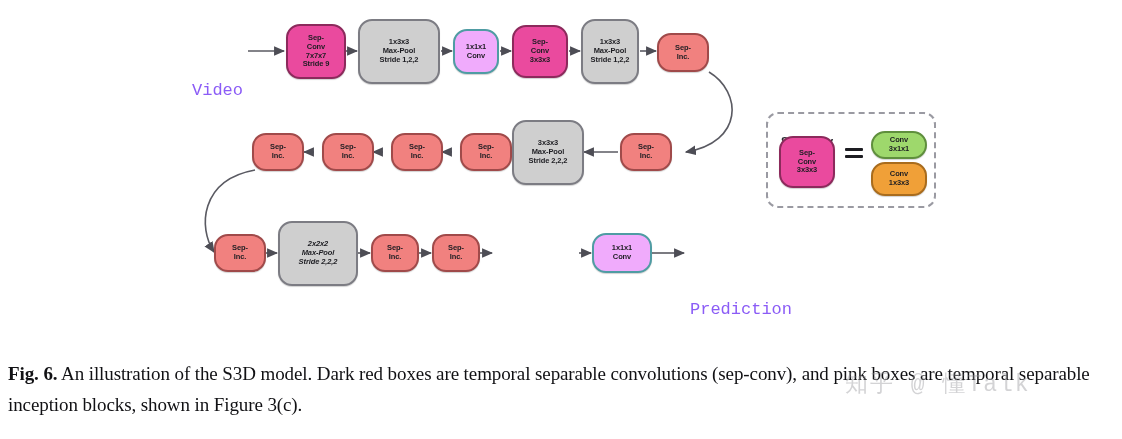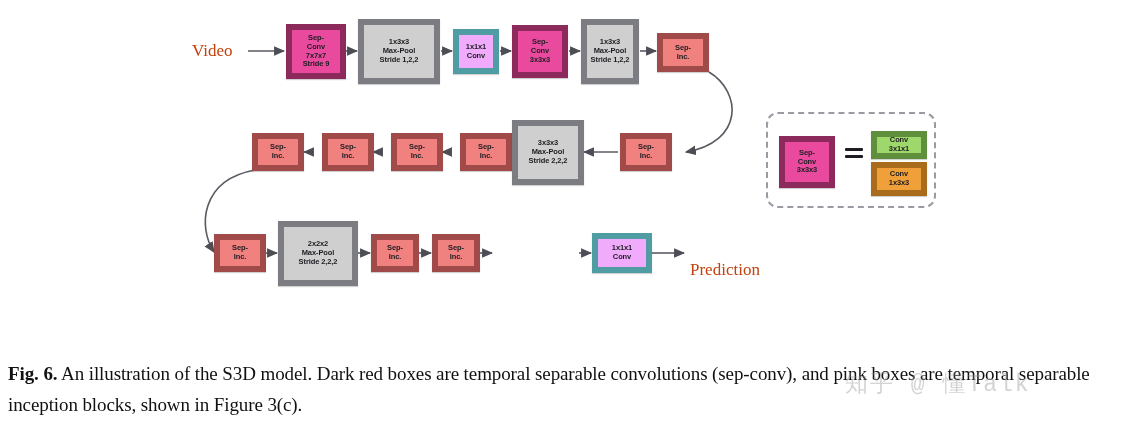--- a/index.html
+++ b/index.html
@@ -20,22 +20,22 @@
     position: absolute;
     left: 0; top: 0;
     width: 1122px;
     height: 340px;
   }
 
   
   .node {
     position: absolute;
     box-sizing: border-box;
-    border-radius: 0;
-    border: 6px solid #6d28d9;
+    border-radius: 14px;
+    border: 2px solid #6d28d9;
     display: flex;
     flex-direction: column;
     align-items: center;
     justify-content: center;
     text-align: center;
     line-height: 1.18;
     font-size: 7.5px;
     font-weight: bold;
     color: #1d1d22;
     letter-spacing: -0.1px;
@@ -48,23 +48,24 @@
   .n-pool    { background: #cfcfcf; border-color: #7c7c83; }
   .n-conv    { background: #f0abfc; border-color: #4f9ca3; }
   .n-sepinc  { background: #f1817f; border-color: #a04a4a; }
   .n-green   { background: #9ed86c; border-color: #5f8f3d; }
   .n-orange  { background: #f0a038; border-color: #a96c1d; }
 
   
   .io-label {
     position: absolute;
     font-size: 17px;
-    color: #c2410c;
-    font-family: Liberation Serif, serif;
+    color: #8b5cf6;
+    font-family: Liberation Mono, monospace;
     white-space: nowrap;
+    margin-top: 40px;
   }
 
   
   #legend-panel {
     position: absolute;
     left: 766px;
     top: 112px;
     width: 170px;
     height: 96px;
     border: 2px dashed #9a9aa2;
@@ -239,21 +240,21 @@
   <div class="node n-sepinc" style="left:620px; top:133px; width:52px; height:38px;">
     <span>Sep-</span>
     <span>Inc.</span>
   </div>
 
   <div class="node n-sepinc" style="left:214px; top:234px; width:52px; height:38px;">
     <span>Sep-</span>
     <span>Inc.</span>
   </div>
 
-  <div class="node n-pool" style="left:278px; top:221px; width:80px; height:65px;">
+  <div class="node n-pool" style="left:278px; top:221px; width:80px; height:65px;font-style:italic;">
     <span>2x2x2</span>
     <span>Max-Pool</span>
     <span>Stride 2,2,2</span>
   </div>
 
   <div class="node n-sepinc" style="left:371px; top:234px; width:48px; height:38px;">
     <span>Sep-</span>
     <span>Inc.</span>
   </div>
 

